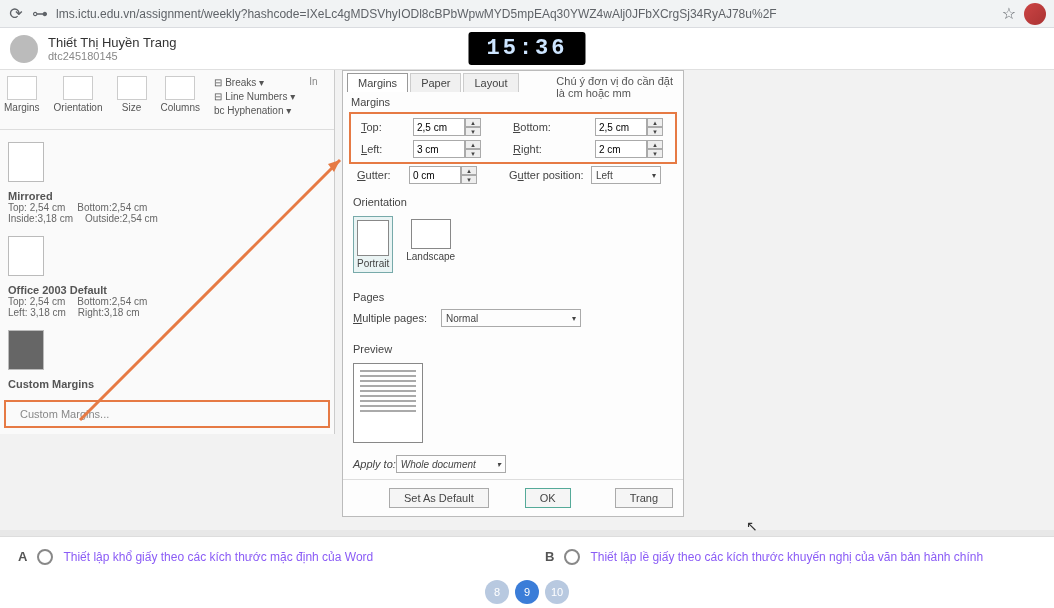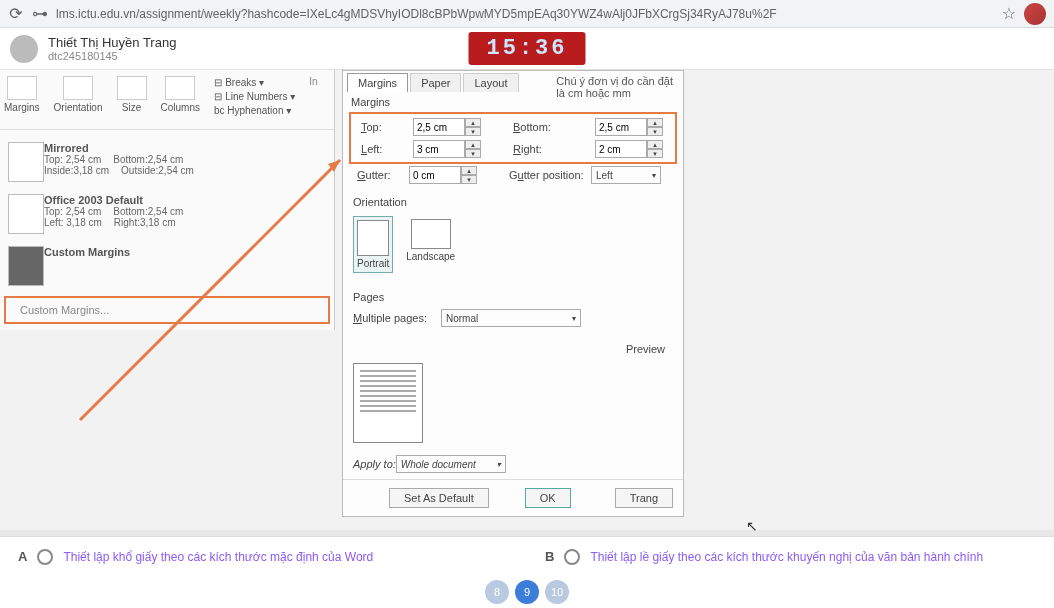--- a/index.html
+++ b/index.html
@@ -8,32 +8,32 @@
 .browser-bar { height: 28px; background: #f1f3f4; display: flex; align-items: center; padding: 0 8px; gap: 8px; border-bottom: 1px solid #dadce0; }
 .nav-icon { width: 16px; height: 16px; display: flex; align-items: center; justify-content: center; color: #5f6368; }
 .url { flex: 1; color: #5f6368; font-size: 12px; white-space: nowrap; overflow: hidden; }
 .star { color: #5f6368; font-size: 16px; }
 .avatar { width: 22px; height: 22px; border-radius: 50%; background: linear-gradient(135deg,#c44,#a33); }
 
 .header { height: 42px; background: #fff; display: flex; align-items: center; padding: 0 10px; gap: 10px; border-bottom: 1px solid #e0e0e0; position: relative; }
 .user-ic { width: 28px; height: 28px; border-radius: 50%; background: #bbb; }
 .user-name { font-size: 13px; color: #333; font-weight: 500; }
 .user-id { font-size: 11px; color: #888; }
-.timer { position: absolute; left: 50%; transform: translateX(-50%); background: #b91c1c; color: #cde5ff; padding: 4px 18px; font-family: "Courier New", monospace; font-size: 22px; font-weight: bold; letter-spacing: 3px; border-radius: 3px; }
+.timer { position: absolute; left: 50%; transform: translateX(-50%); background: #000000; color: #cde5ff; padding: 4px 18px; font-family: "Courier New", monospace; font-size: 22px; font-weight: bold; letter-spacing: 3px; border-radius: 3px; }
 
 .content { position: relative; height: 460px; background: #f2f2f2; }
 
 .ribbon { position: absolute; left: 0; top: 0; width: 335px; background: #fafafa; border-right: 1px solid #ccc; }
 .ribbon-top { display: flex; padding: 6px 4px; gap: 14px; border-bottom: 1px solid #ddd; height: 60px; font-size: 10px; color: #555; }
 .rb-item { display: flex; flex-direction: column; align-items: center; gap: 2px; }
 .rb-ic { width: 30px; height: 24px; border: 1px solid #ccc; background: #fff; }
 .rb-list { font-size: 10px; color: #555; line-height: 1.4; }
 
 .presets { padding: 6px 4px; }
-.preset { display: flex; padding: 6px 4px; font-size: 10px; color: #666; }
+.preset { display: flex; gap: 8px; padding: 6px 4px; font-size: 10px; color: #666; flex-direction: column; }
 .preset-ic { width: 36px; height: 40px; border: 1px solid #bbb; background: #fff; }
 .preset-title { font-weight: 600; color: #555; font-size: 11px; }
 .preset-row { display: flex; gap: 12px; }
 .custom-bar { margin-top: 4px; padding: 6px 14px; font-size: 11px; color: #888; border: 2px solid #e67a44; }
 
 .dialog { position: absolute; left: 342px; top: 0; width: 342px; background: #fdfdfd; border: 1px solid #bbb; font-size: 11px; color: #444; }
 .tabs { display: flex; gap: 2px; padding: 2px 4px 0 4px; }
 .tab { padding: 3px 10px; border: 1px solid #ccc; border-bottom: none; background: #f0f0f0; font-size: 11px; }
 .tab.active { background: #fff; border-color: #999; position: relative; z-index: 2; }
 .note { position: absolute; right: 10px; top: 4px; font-size: 11px; color: #555; }
@@ -54,21 +54,21 @@
 .orient-opts { display: flex; gap: 10px; margin: 4px 0; }
 .orient-opt { text-align: center; font-size: 10px; padding: 3px; }
 .orient-opt.sel { border: 1px solid #7aa; background: #eaf4f4; }
 .orient-ic { width: 32px; height: 36px; border: 1px solid #888; background: #fff; margin: 0 auto 2px; }
 .orient-ic.land { width: 40px; height: 30px; }
 
 .pages { padding: 4px 10px; }
 .select { display: inline-flex; align-items: center; border: 1px solid #aaa; height: 18px; min-width: 140px; padding: 0 4px; font-size: 10px; justify-content: space-between; }
 .select .arr { font-size: 8px; }
 
-.preview { padding: 6px 10px; text-align: right; }
+.preview { padding: 6px 10px; }
 .prev-box { width: 70px; height: 80px; border: 1px solid #888; background: #fff; margin-top: 4px; padding: 6px; }
 .prev-box div { height: 2px; background: #aaa; margin-bottom: 3px; }
 
 .apply { padding: 6px 10px; display: flex; align-items: center; gap: 0; font-style: italic; }
 .btn-row { display: flex; justify-content: space-between; padding: 8px 10px; border-top: 1px solid #ddd; }
 .btn { padding: 3px 14px; border: 1px solid #aaa; background: #f5f5f5; font-size: 11px; margin-left: 36px; }
 .btn.primary { border-color: #5a9; }
 
 .arrow-svg { position: absolute; left: 50px; top: 70px; pointer-events: none; }
 

